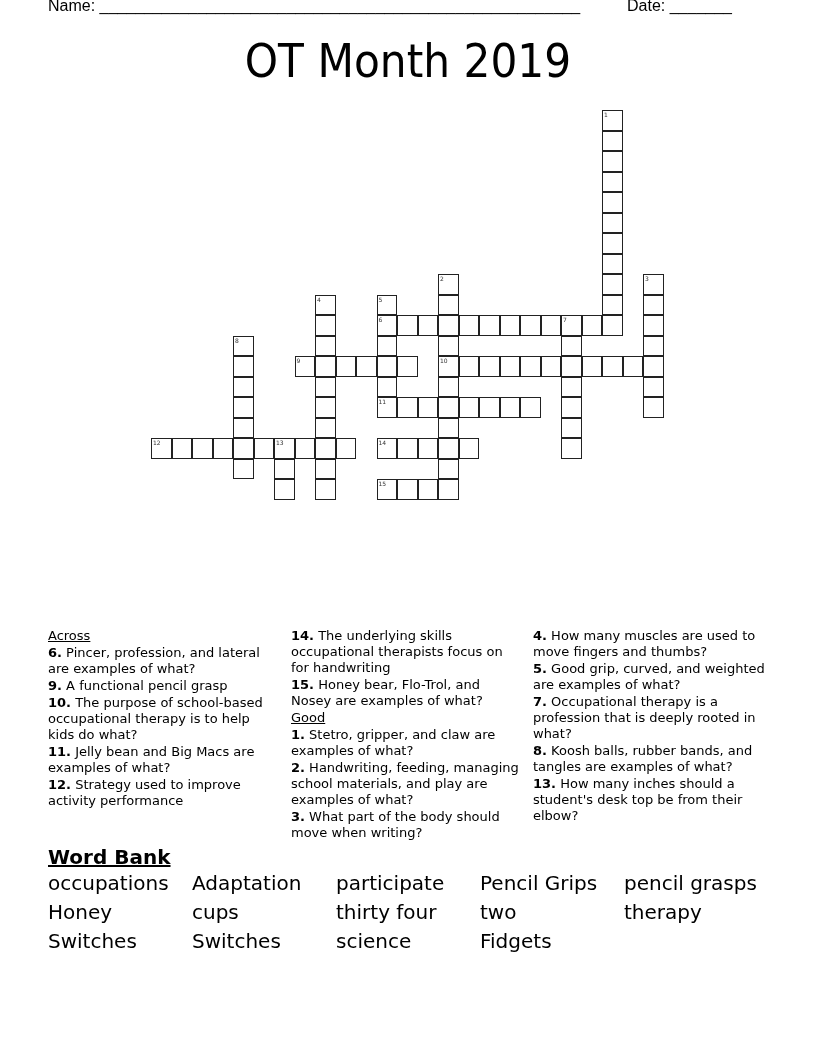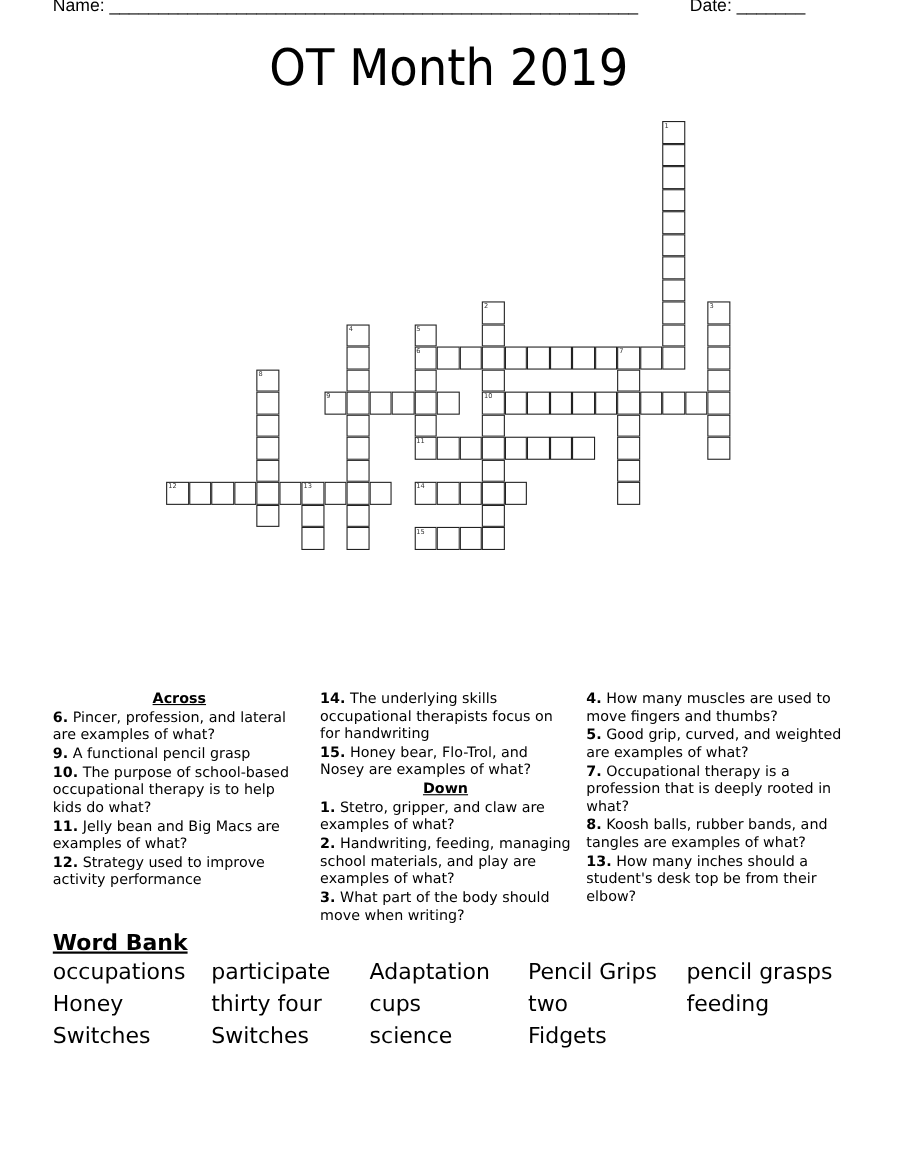--- a/index.html
+++ b/index.html
@@ -4,21 +4,21 @@
 <style>
   html, body { margin: 0; padding: 0; background: #ffffff; }
   body { width: 816px; height: 1056px; position: relative; overflow: hidden; color: #000; font-family: "DejaVu Sans", sans-serif; }
   .header { position: absolute; top: -3px; left: 48px; font-family: "Liberation Sans", sans-serif; font-size: 16px; white-space: nowrap; }
   .header .date { position: absolute; left: 579px; top: 0; }
   .title { position: absolute; top: 34px; left: 0; width: 816px; text-align: center; font-family: "DejaVu Sans", sans-serif; font-size: 46px; letter-spacing: 0px; transform: scaleX(0.92); }
   .grid { position: absolute; left: 151px; top: 110px; }
   .cell { position: absolute; width: 20.5px; height: 20.5px; box-sizing: border-box; border: 1px solid #222; background: #fff; }
   .cell .num { position: absolute; top: 0px; left: 1px; font-size: 6px; line-height: 7px; color: #333; font-family: "DejaVu Sans", sans-serif; }
   .clues { position: absolute; top: 628px; font-family: "DejaVu Sans", sans-serif; font-size: 13px; line-height: 16px; }
-  .clues .head { text-decoration: underline; font-weight: bold; margin-bottom: 1px; text-align: center; }
+  .clues .head { text-decoration: underline; font-weight: normal; margin-bottom: 1px; }
   .clue { margin-bottom: 1px; }
   .clue b { font-weight: bold; }
   .col1 { left: 48px; width: 230px; }
   .col2 { left: 291px; width: 228px; }
   .col3 { left: 533px; width: 240px; }
   .wordbank { position: absolute; top: 845px; left: 48px; font-family: "DejaVu Sans", sans-serif; font-size: 20px; }
   .wordbank .head { font-weight: bold; text-decoration: underline; margin-bottom: 2px; }
   .wb-grid { display: grid; grid-template-columns: 144px 144px 144px 144px 144px; row-gap: 4px; }
   .wb-grid span { white-space: nowrap; line-height: 25px; }
 </style>
@@ -172,45 +172,45 @@
   <div class="clue"><b>6.</b><span> Pincer, profession, and lateral are examples of what?</span></div>
   <div class="clue"><b>9.</b><span> A functional pencil grasp</span></div>
   <div class="clue"><b>10.</b><span> The purpose of school-based occupational therapy is to help kids do what?</span></div>
   <div class="clue"><b>11.</b><span> Jelly bean and Big Macs are examples of what?</span></div>
   <div class="clue"><b>12.</b><span> Strategy used to improve activity performance</span></div>
 </div>
 
 <div class="clues col2">
   <div class="clue"><b>14.</b><span> The underlying skills occupational therapists focus on for handwriting</span></div>
   <div class="clue"><b>15.</b><span> Honey bear, Flo-Trol, and Nosey are examples of what?</span></div>
-  <div class="head">Down</div>
+  <div class="head">Good</div>
   <div class="clue"><b>1.</b><span> Stetro, gripper, and claw are examples of what?</span></div>
   <div class="clue"><b>2.</b><span> Handwriting, feeding, managing school materials, and play are examples of what?</span></div>
   <div class="clue"><b>3.</b><span> What part of the body should move when writing?</span></div>
 </div>
 
 <div class="clues col3">
   <div class="clue"><b>4.</b><span> How many muscles are used to move fingers and thumbs?</span></div>
   <div class="clue"><b>5.</b><span> Good grip, curved, and weighted are examples of what?</span></div>
   <div class="clue"><b>7.</b><span> Occupational therapy is a profession that is deeply rooted in what?</span></div>
   <div class="clue"><b>8.</b><span> Koosh balls, rubber bands, and tangles are examples of what?</span></div>
   <div class="clue"><b>13.</b><span> How many inches should a student's desk top be from their elbow?</span></div>
 </div>
 
 <div class="wordbank">
   <div class="head">Word Bank</div>
   <div class="wb-grid">
     <span>occupations</span>
+    <span>Adaptation</span>
     <span>participate</span>
-    <span>Adaptation</span>
     <span>Pencil Grips</span>
     <span>pencil grasps</span>
     <span>Honey</span>
+    <span>cups</span>
     <span>thirty four</span>
-    <span>cups</span>
     <span>two</span>
-    <span>feeding</span>
+    <span>therapy</span>
     <span>Switches</span>
     <span>Switches</span>
     <span>science</span>
     <span>Fidgets</span>
   </div>
 </div>
 
 </body></html>

